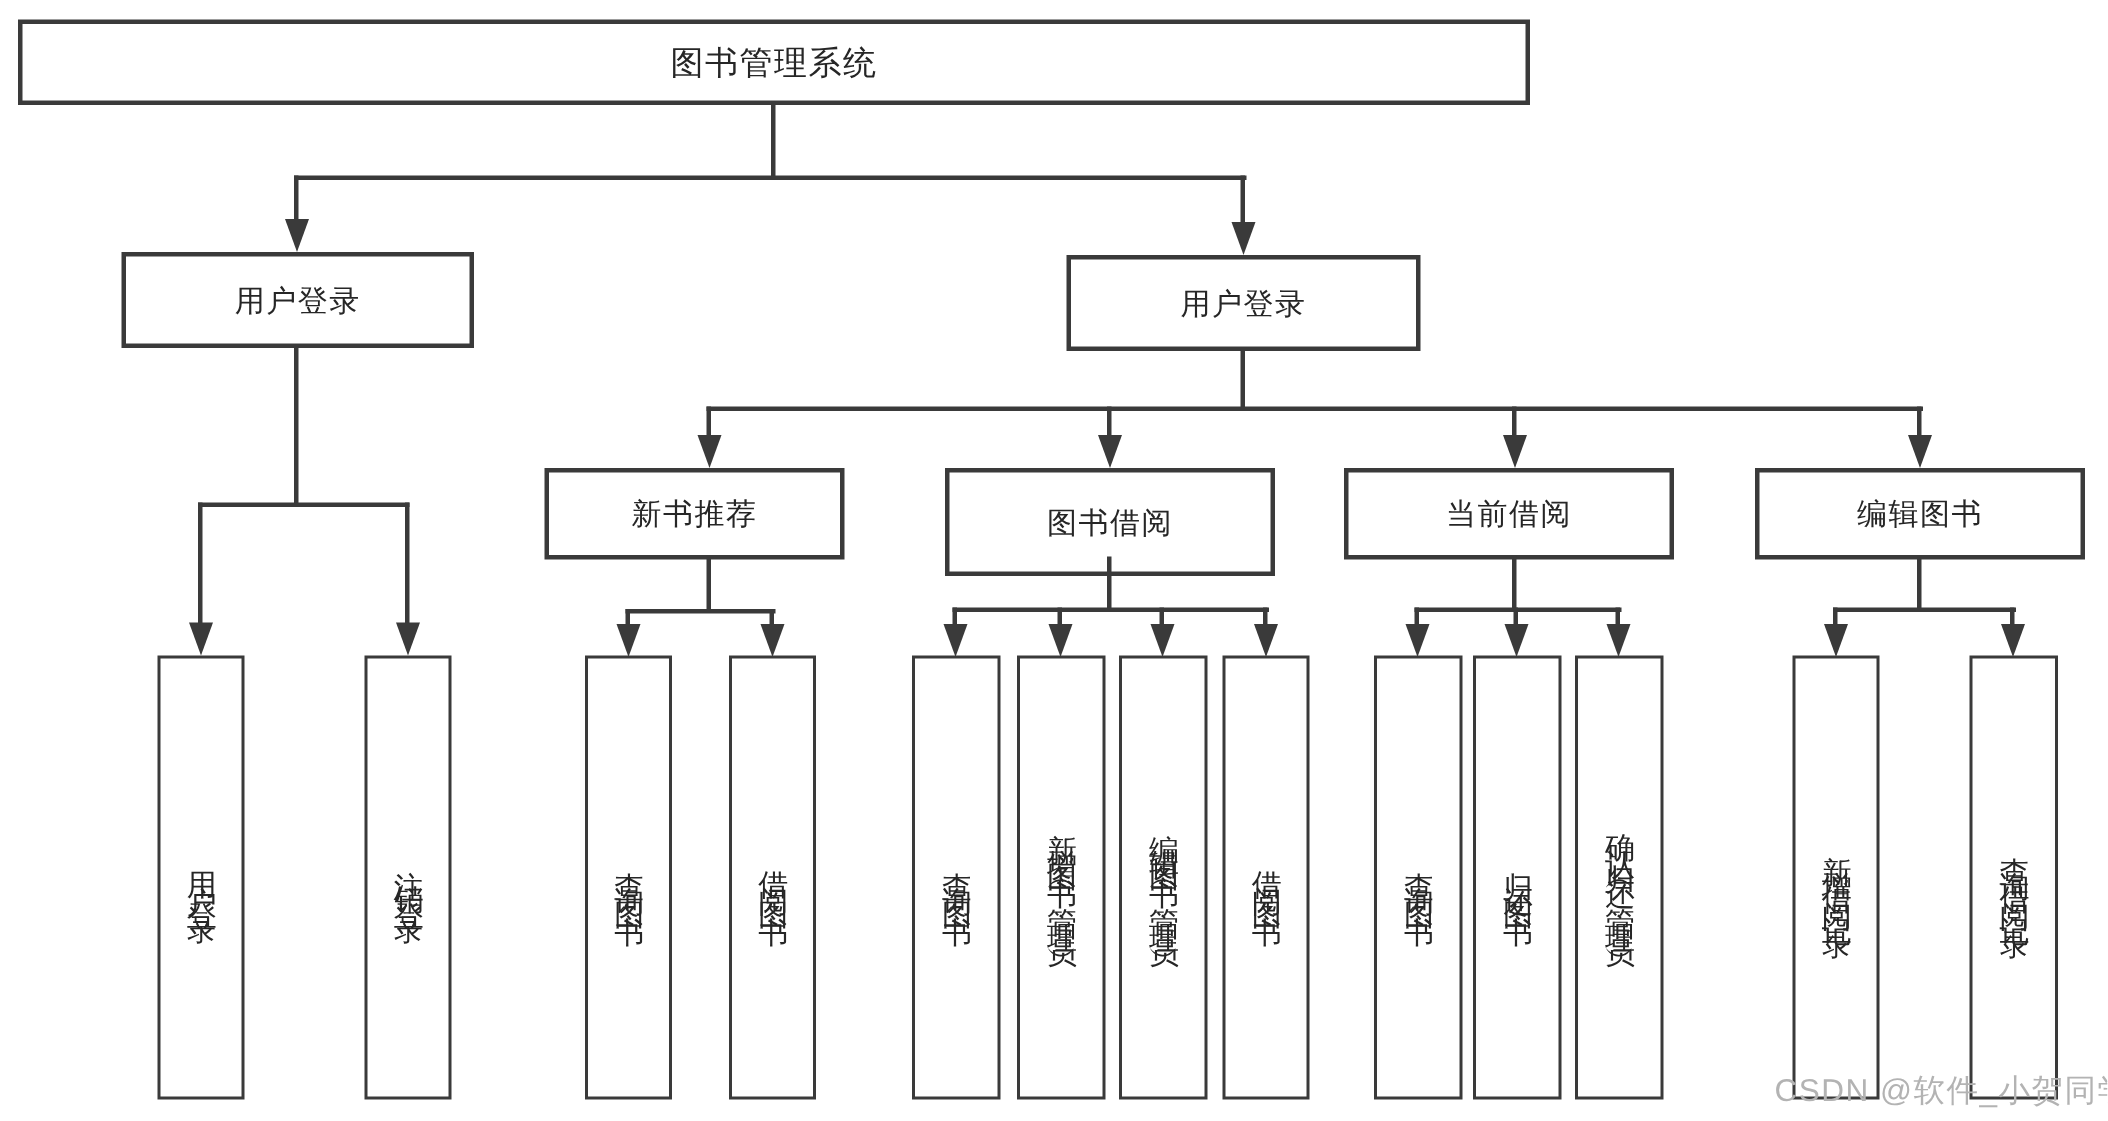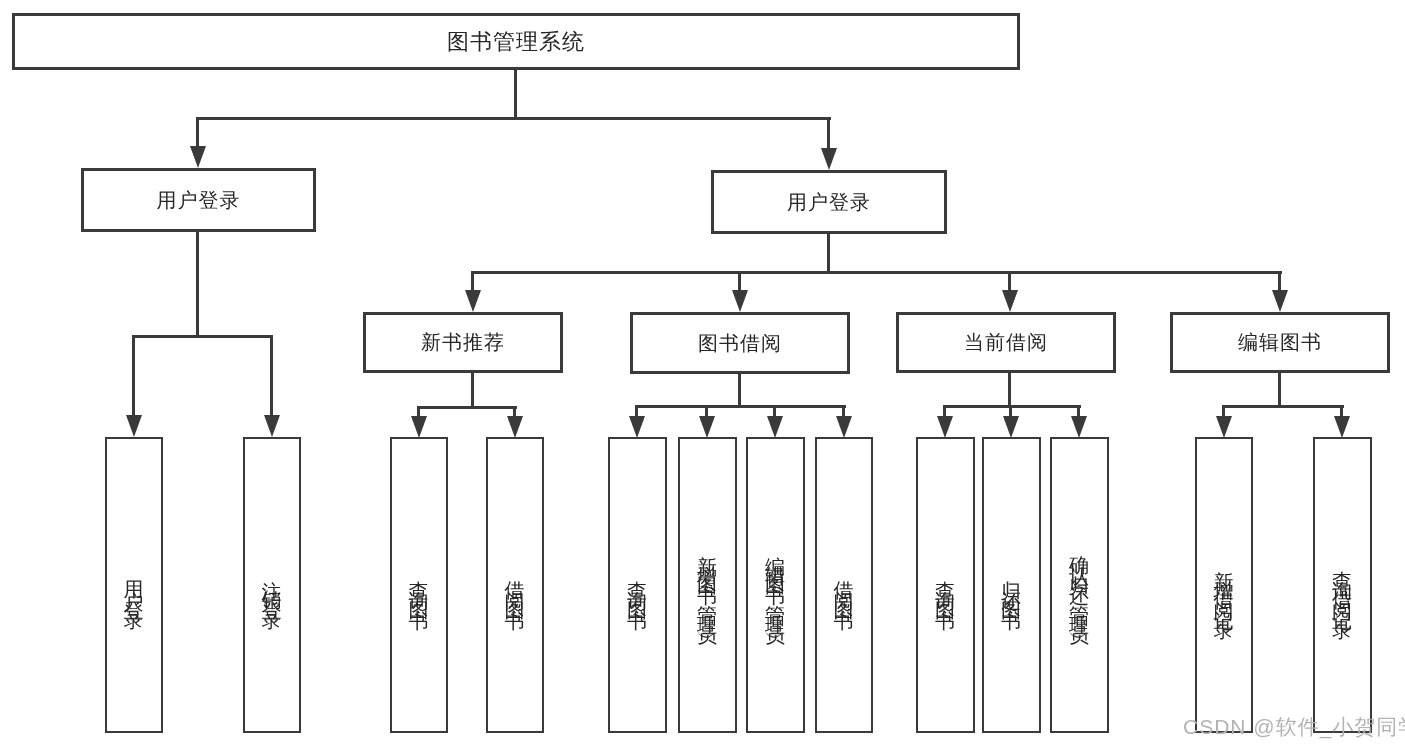--- a/index.html
+++ b/index.html
@@ -42,21 +42,21 @@
 <div id="canvas">
 
   <div class="box root" style="left:12px;top:13px;width:1008px;height:57px;">图书管理系统</div>
 
   <div class="box" style="left:81px;top:168px;width:235px;height:64px;">用户登录</div>
 
   <div class="box" style="left:711px;top:170px;width:236px;height:64px;">用户登录</div>
 
   <div class="box" style="left:363px;top:312px;width:200px;height:61px;">新书推荐</div>
 
-  <div class="box" style="left:630px;top:312px;width:220px;height:62px;">图书借阅</div>
+  <div class="box" style="left:630px;top:312px;width:220px;height:72px;">图书借阅</div>
 
   <div class="box" style="left:896px;top:312px;width:220px;height:61px;">当前借阅</div>
 
   <div class="box" style="left:1170px;top:312px;width:220px;height:61px;">编辑图书</div>
 
   <div class="leaf" style="left:105px;">用户登录</div>
   <div class="leaf" style="left:243px;">注销登录</div>
 
   <div class="leaf" style="left:390px;">查询图书</div>
   <div class="leaf" style="left:486px;">借阅图书</div>

